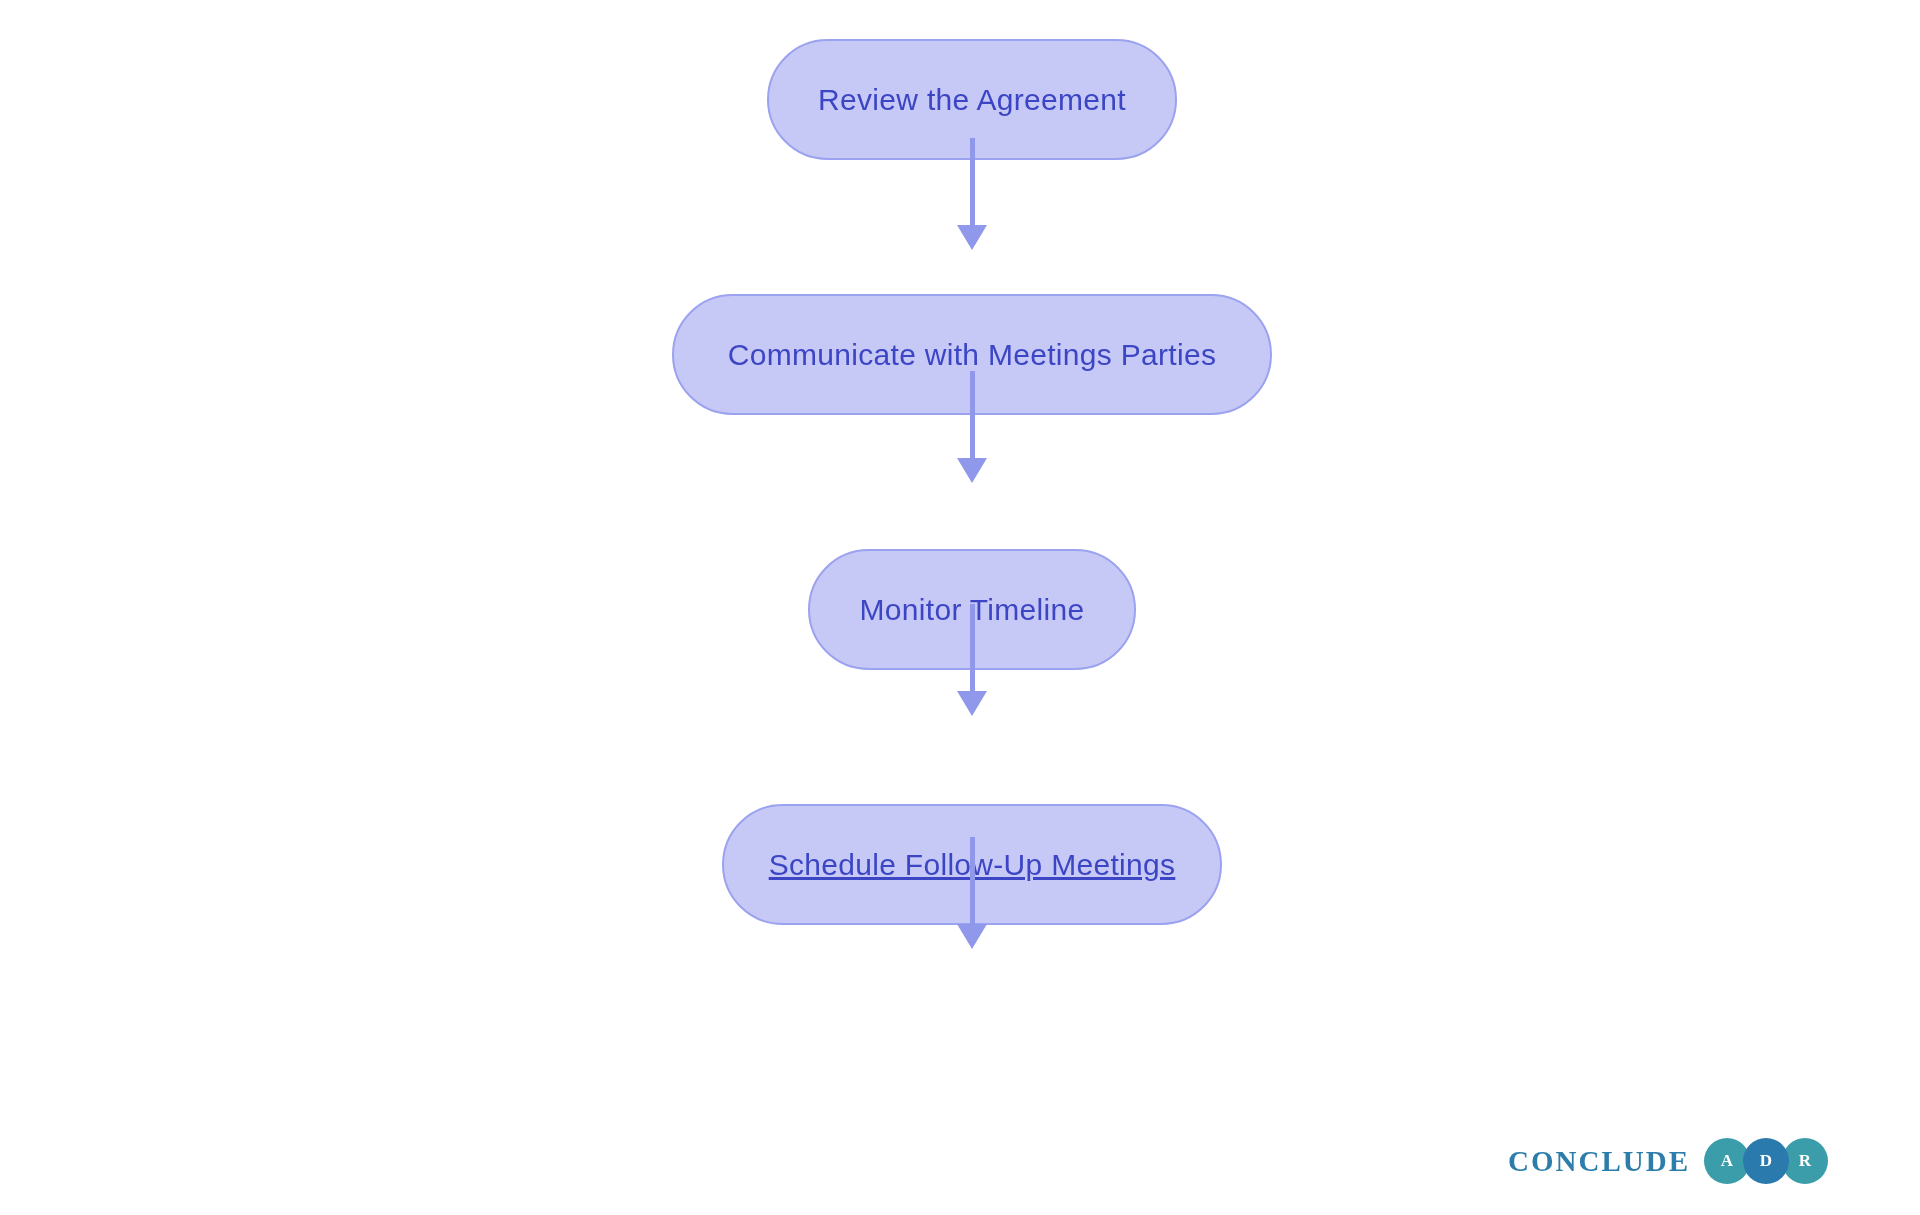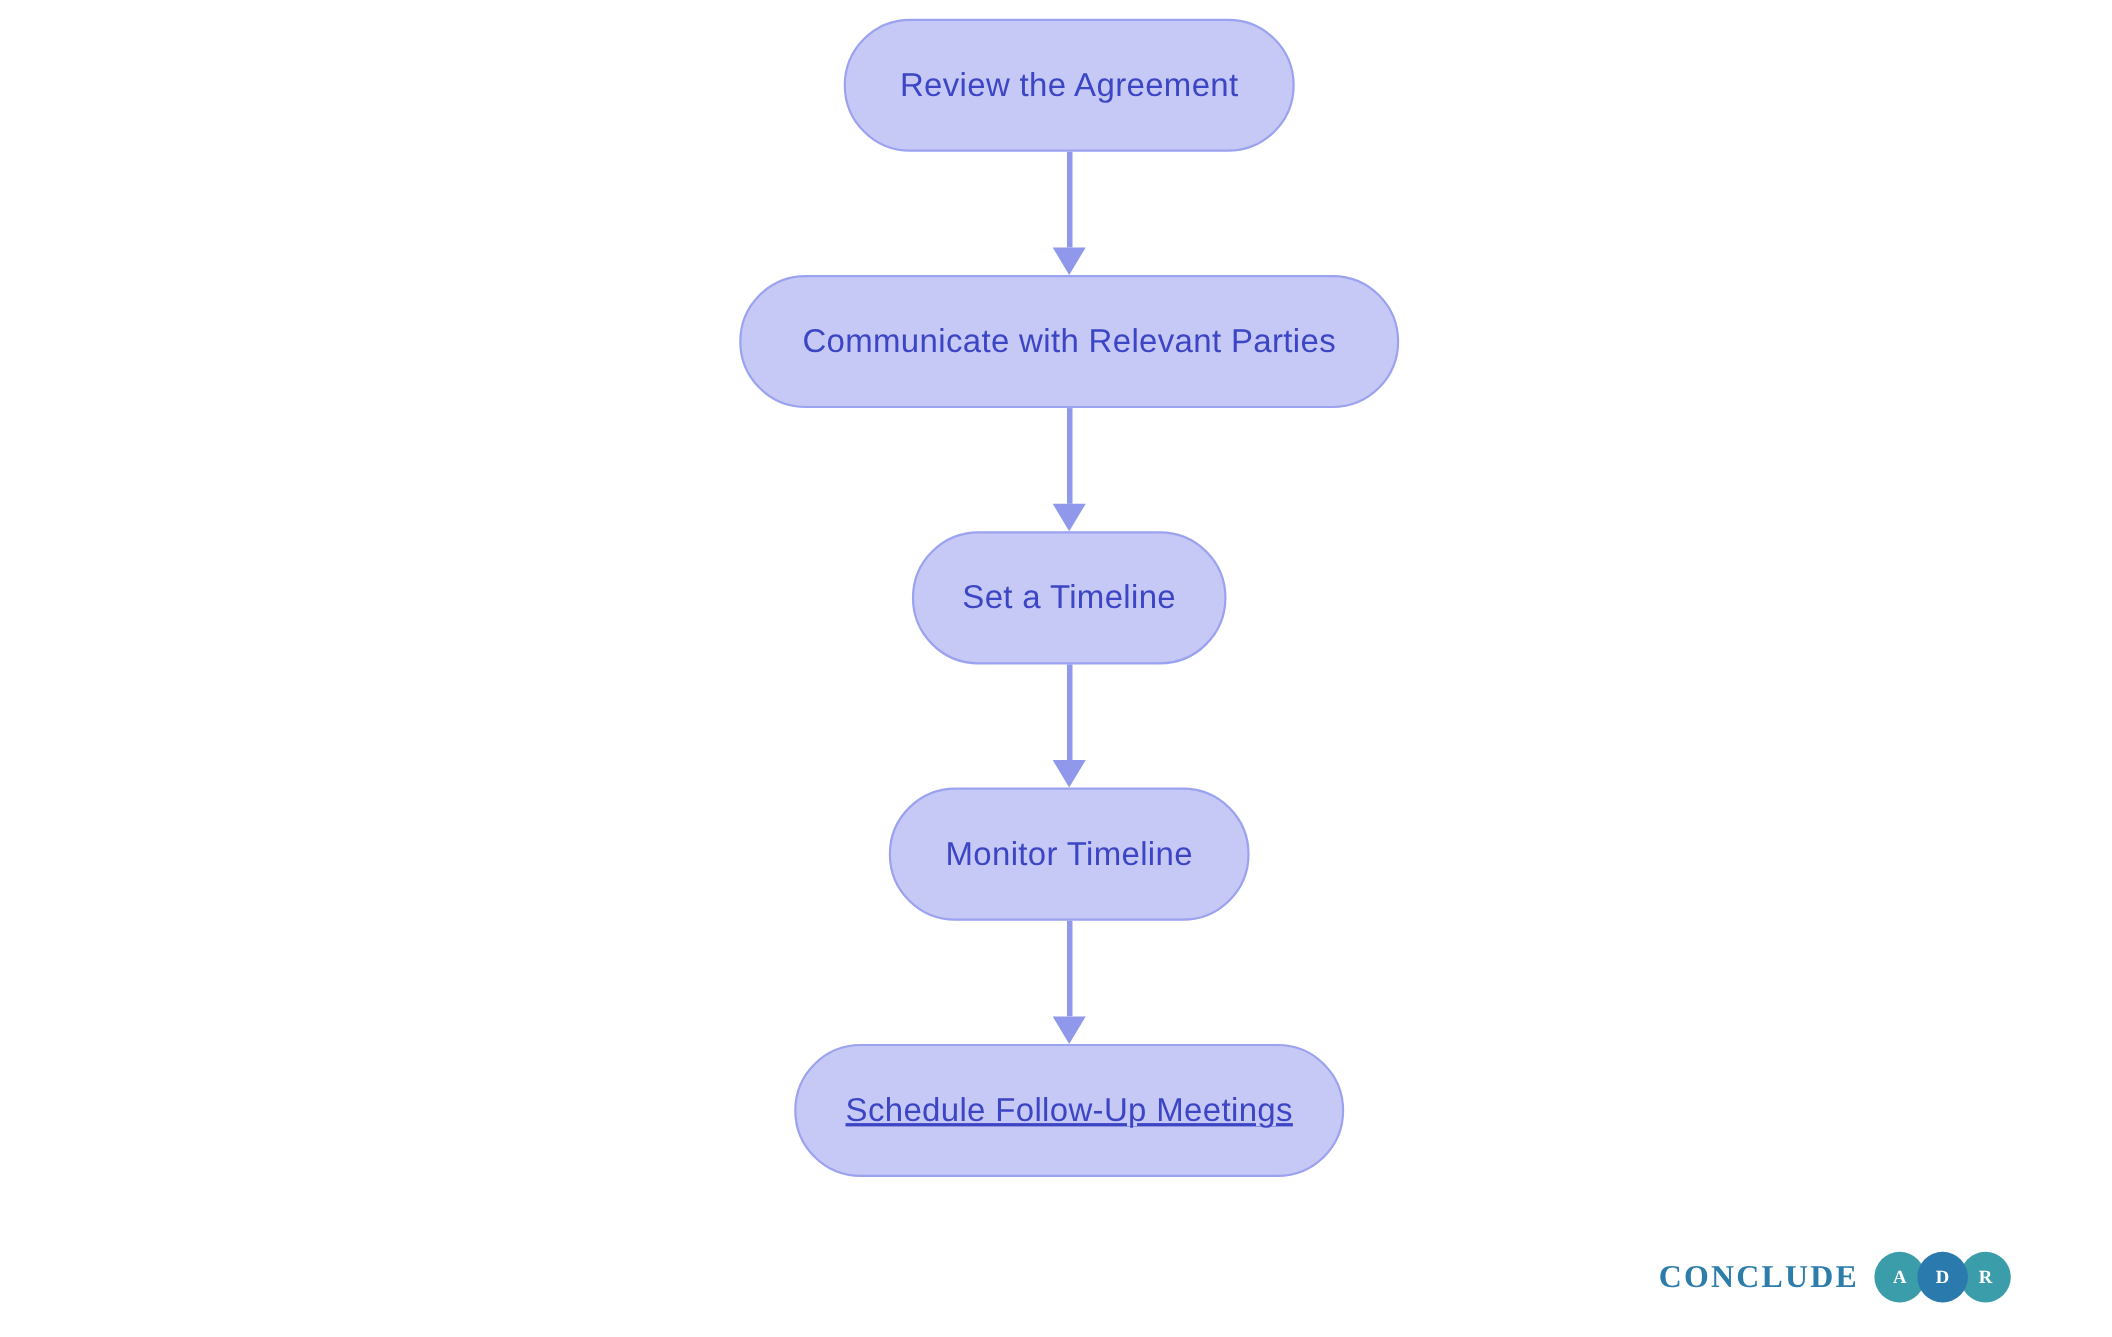--- a/index.html
+++ b/index.html
@@ -23,20 +23,21 @@
     height:121px;
     border-radius:61px;
     background:var(--node-fill,#c6c9f6);
     border:2px solid var(--node-border,#9ba2ef);
     color:var(--node-text,#3c45c4);
     display:flex;align-items:center;justify-content:center;
     font-size:30px;
     letter-spacing:.3px;
     white-space:nowrap;
     flex:0 0 auto;
+    margin-top:22px;
   }
   .node-1{width:410px;}
   .node-2{width:600px;}
   .node-3{width:286px;}
   .node-4{width:328px;}
   .node-5{width:500px;text-decoration:underline;}
   .arrow{
     position:absolute;
     left:50%;transform:translateX(-50%);
     width:30px;height:112px;
@@ -90,26 +91,23 @@
 </head>
 <body style="--node-fill: #c6c9f6; --node-border: #9ba2ef; --node-text: #3c45c4; --arrow-color: #8f98ea; --logo-text: #2d7dab; background: rgb(255, 255, 255);">
 
 <div id="flow">
 
   <div class="node node-1">
     <span>Review the Agreement</span>
   </div>
 
   <div class="node node-2">
-    <span>Communicate with Relevant Parties</span>
+    <span>Communicate with Meetings Parties</span>
   </div>
 
-  <div class="node node-3">
-    <span>Set a Timeline</span>
-  </div>
 
   <div class="node node-4">
     <span>Monitor Timeline</span>
   </div>
 
   <div class="node node-5">
     <span>Schedule Follow-Up Meetings</span>
   </div>
 
   <div class="arrow arrow-1">

